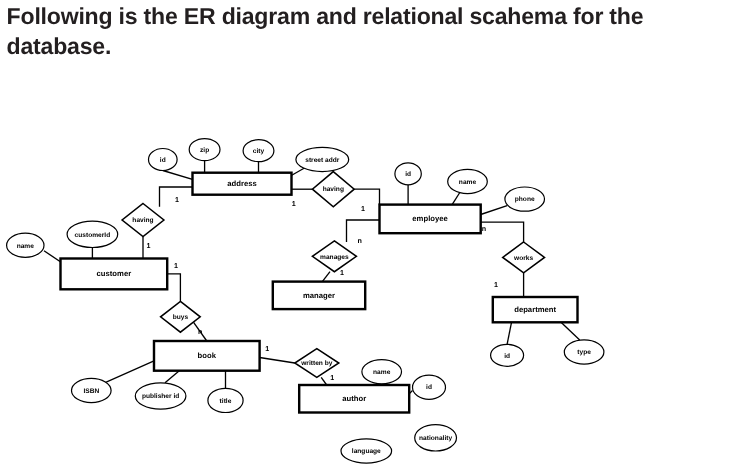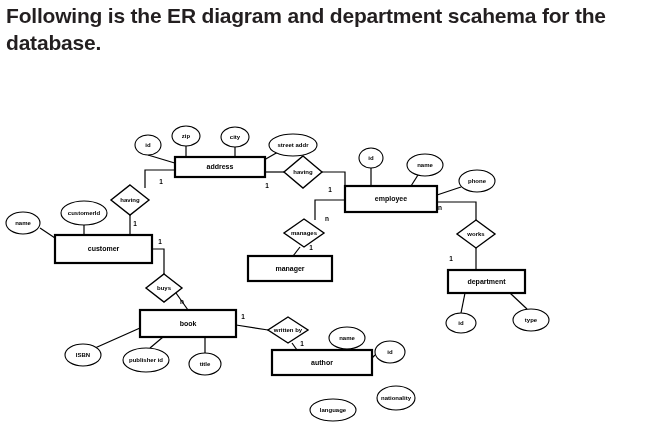--- a/index.html
+++ b/index.html
@@ -84,21 +84,21 @@
     font-size: 6.5px;
     font-weight: bold;
     fill: #000000;
     text-anchor: middle;
     dominant-baseline: middle;
   }
 </style>
 </head>
 <body>
 
-<div id="heading">Following is the ER diagram and department scahema for the database.</div>
+<div id="heading">Following is the ER diagram and relational scahema for the database.</div>
 
 <div id="diagram-wrap">
   <svg id="er-diagram" width="671" height="425" viewBox="0 0 671 425">
     <g id="edges-layer">
         <path d="M 148 155 L 178 164" class="edge"></path>
         <path d="M 186 146 L 186 157" class="edge"></path>
         <path d="M 235 147 L 235 157" class="edge"></path>
         <path d="M 278 152 L 264 160" class="edge"></path>
         <path d="M 175 170 L 145 170 L 145 188" class="edge"></path>
         <path d="M 130 215 L 130 235" class="edge"></path>

